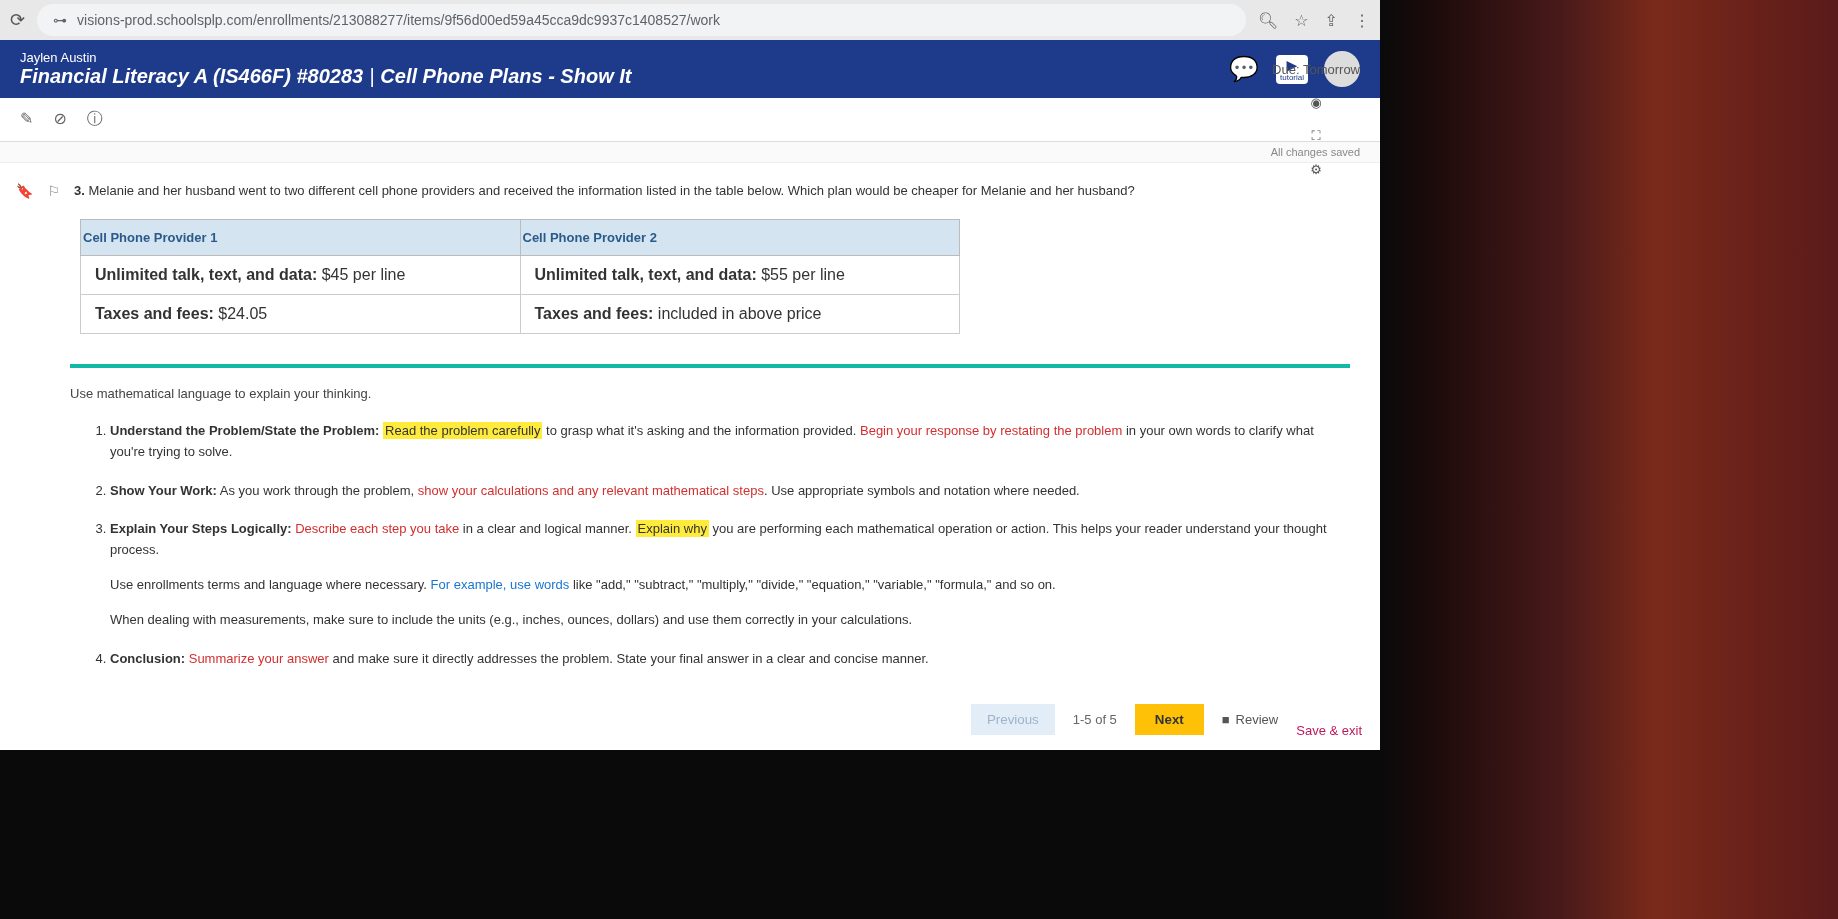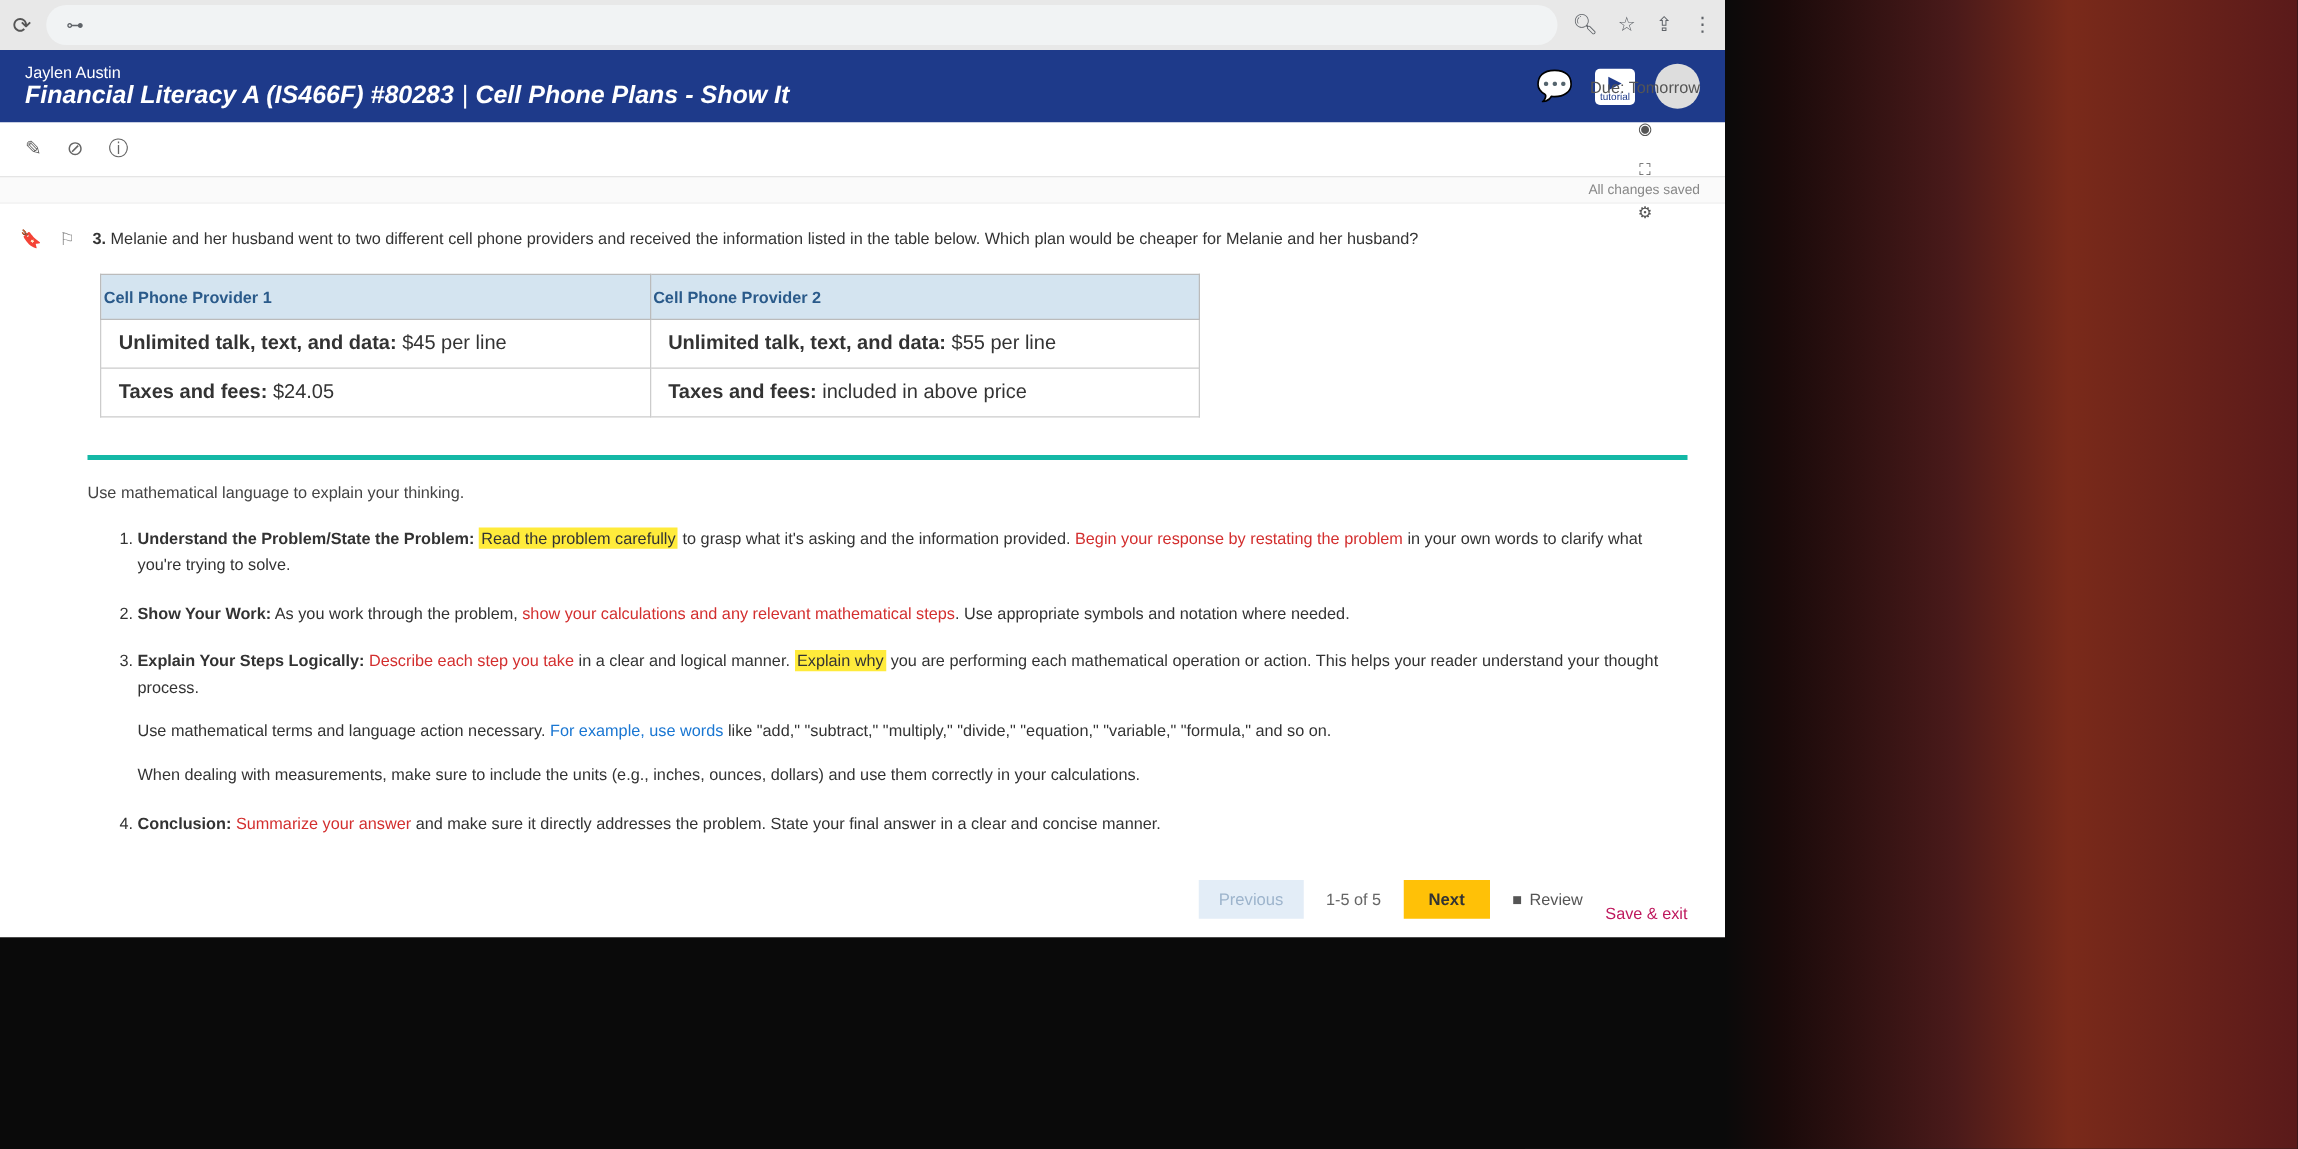--- a/index.html
+++ b/index.html
@@ -33,38 +33,39 @@
 .provider-table td .bold { font-weight: bold; }
 .instructions { margin-left: 60px; font-size: 13px; color: #333; border-top: 4px solid #14b8a6; padding-top: 18px; }
 .instr-lead { margin-bottom: 20px; color: #444; }
 .instr-list { list-style: decimal; padding-left: 40px; }
 .instr-list li { margin-bottom: 18px; line-height: 1.6; }
 .instr-list li .lead { font-weight: bold; }
 .hl-yellow { background: #ffeb3b; padding: 1px 2px; }
 .red-text { color: #d32f2f; }
 .blue-text { color: #1976d2; }
 .sub-para { margin-left: 40px; margin-bottom: 14px; line-height: 1.6; font-size: 13px; color: #333; }
-.footer-nav { position: absolute; bottom: 12px; right: 30px; display: flex; gap: 18px; align-items: center; font-size: 13px; }
+.footer-nav { position: absolute; bottom: 12px; right: 18px; display: flex; gap: 18px; align-items: center; font-size: 13px; }
 .prev-btn { background: #e3edf7; color: #9db4cc; padding: 8px 16px; border: none; cursor: default; }
 .page-info { color: #666; }
 .next-btn { background: #ffc107; color: #333; padding: 8px 20px; border: none; font-weight: bold; cursor: pointer; }
 .review-link { color: #555; display: flex; align-items: center; gap: 6px; }
 .save-exit { color: #be185d; margin-top: 22px; }
 .laptop-edge { position: absolute; right: 0; top: 0; width: 458px; height: 919px; background: linear-gradient(90deg, #0a0a0a 0%, #1a0a0a 10%, #4a1a1a 40%, #7a2a1a 60%, #5a1a1a 100%); }
 .bottom-edge { position: absolute; bottom: 0; left: 0; width: 1380px; height: 169px; background: #0a0a0a; }
 </style>
 </head>
 <body>
 
 <div class="viewport">
 
   <div class="browser-bar">
     <span class="reload-icon">⟳</span>
     <div class="url-box">
       <span>⊶</span>
+      <span>visions-prod.schoolsplp.com/enrollments/213088277/items/9f56d00ed59a45cca9dc9937c1408527/work</span>
     </div>
     <div class="browser-icons">
       <span>🔍︎</span>
       <span>☆</span>
       <span>⇪</span>
       <span>⋮</span>
     </div>
   </div>
 
   <div class="app-header">
@@ -135,21 +136,21 @@
       <ol class="instr-list">
         <li>
           <span class="lead">Understand the Problem/State the Problem:</span>
           <span class="hl-yellow">Read the problem carefully</span><span> to grasp what it's asking and the information provided. </span><span class="red-text">Begin your response by restating the problem</span><span> in your own words to clarify what you're trying to solve.</span>
         </li>
         <li>
           <span class="lead">Show Your Work:</span><span> As you work through the problem, </span><span class="red-text">show your calculations and any relevant mathematical steps</span><span>. Use appropriate symbols and notation where needed.</span>
         </li>
         <li>
           <span class="lead">Explain Your Steps Logically:</span><span class="red-text"> Describe each step you take</span><span> in a clear and logical manner. </span><span class="hl-yellow">Explain why</span><span> you are performing each mathematical operation or action. This helps your reader understand your thought process.</span>
-          <p class="sub-para" style="margin-left:0; margin-top:14px;"><span>Use mathematical terms and language action necessary. </span><span class="blue-text">For example, use words</span><span> like "add," "subtract," "multiply," "divide," "equation," "variable," "formula," and so on.</span></p>
+          <p class="sub-para" style="margin-left:0; margin-top:14px;"><span>Use enrollments terms and language where necessary. </span><span class="blue-text">For example, use words</span><span> like "add," "subtract," "multiply," "divide," "equation," "variable," "formula," and so on.</span></p>
           <p class="sub-para" style="margin-left:0;">When dealing with measurements, make sure to include the units (e.g., inches, ounces, dollars) and use them correctly in your calculations.</p>
         </li>
         <li>
           <span class="lead">Conclusion:</span><span class="red-text"> Summarize your answer</span><span> and make sure it directly addresses the problem. State your final answer in a clear and concise manner.</span>
         </li>
       </ol>
     </div>
   </div>
 
   <div class="footer-nav">

